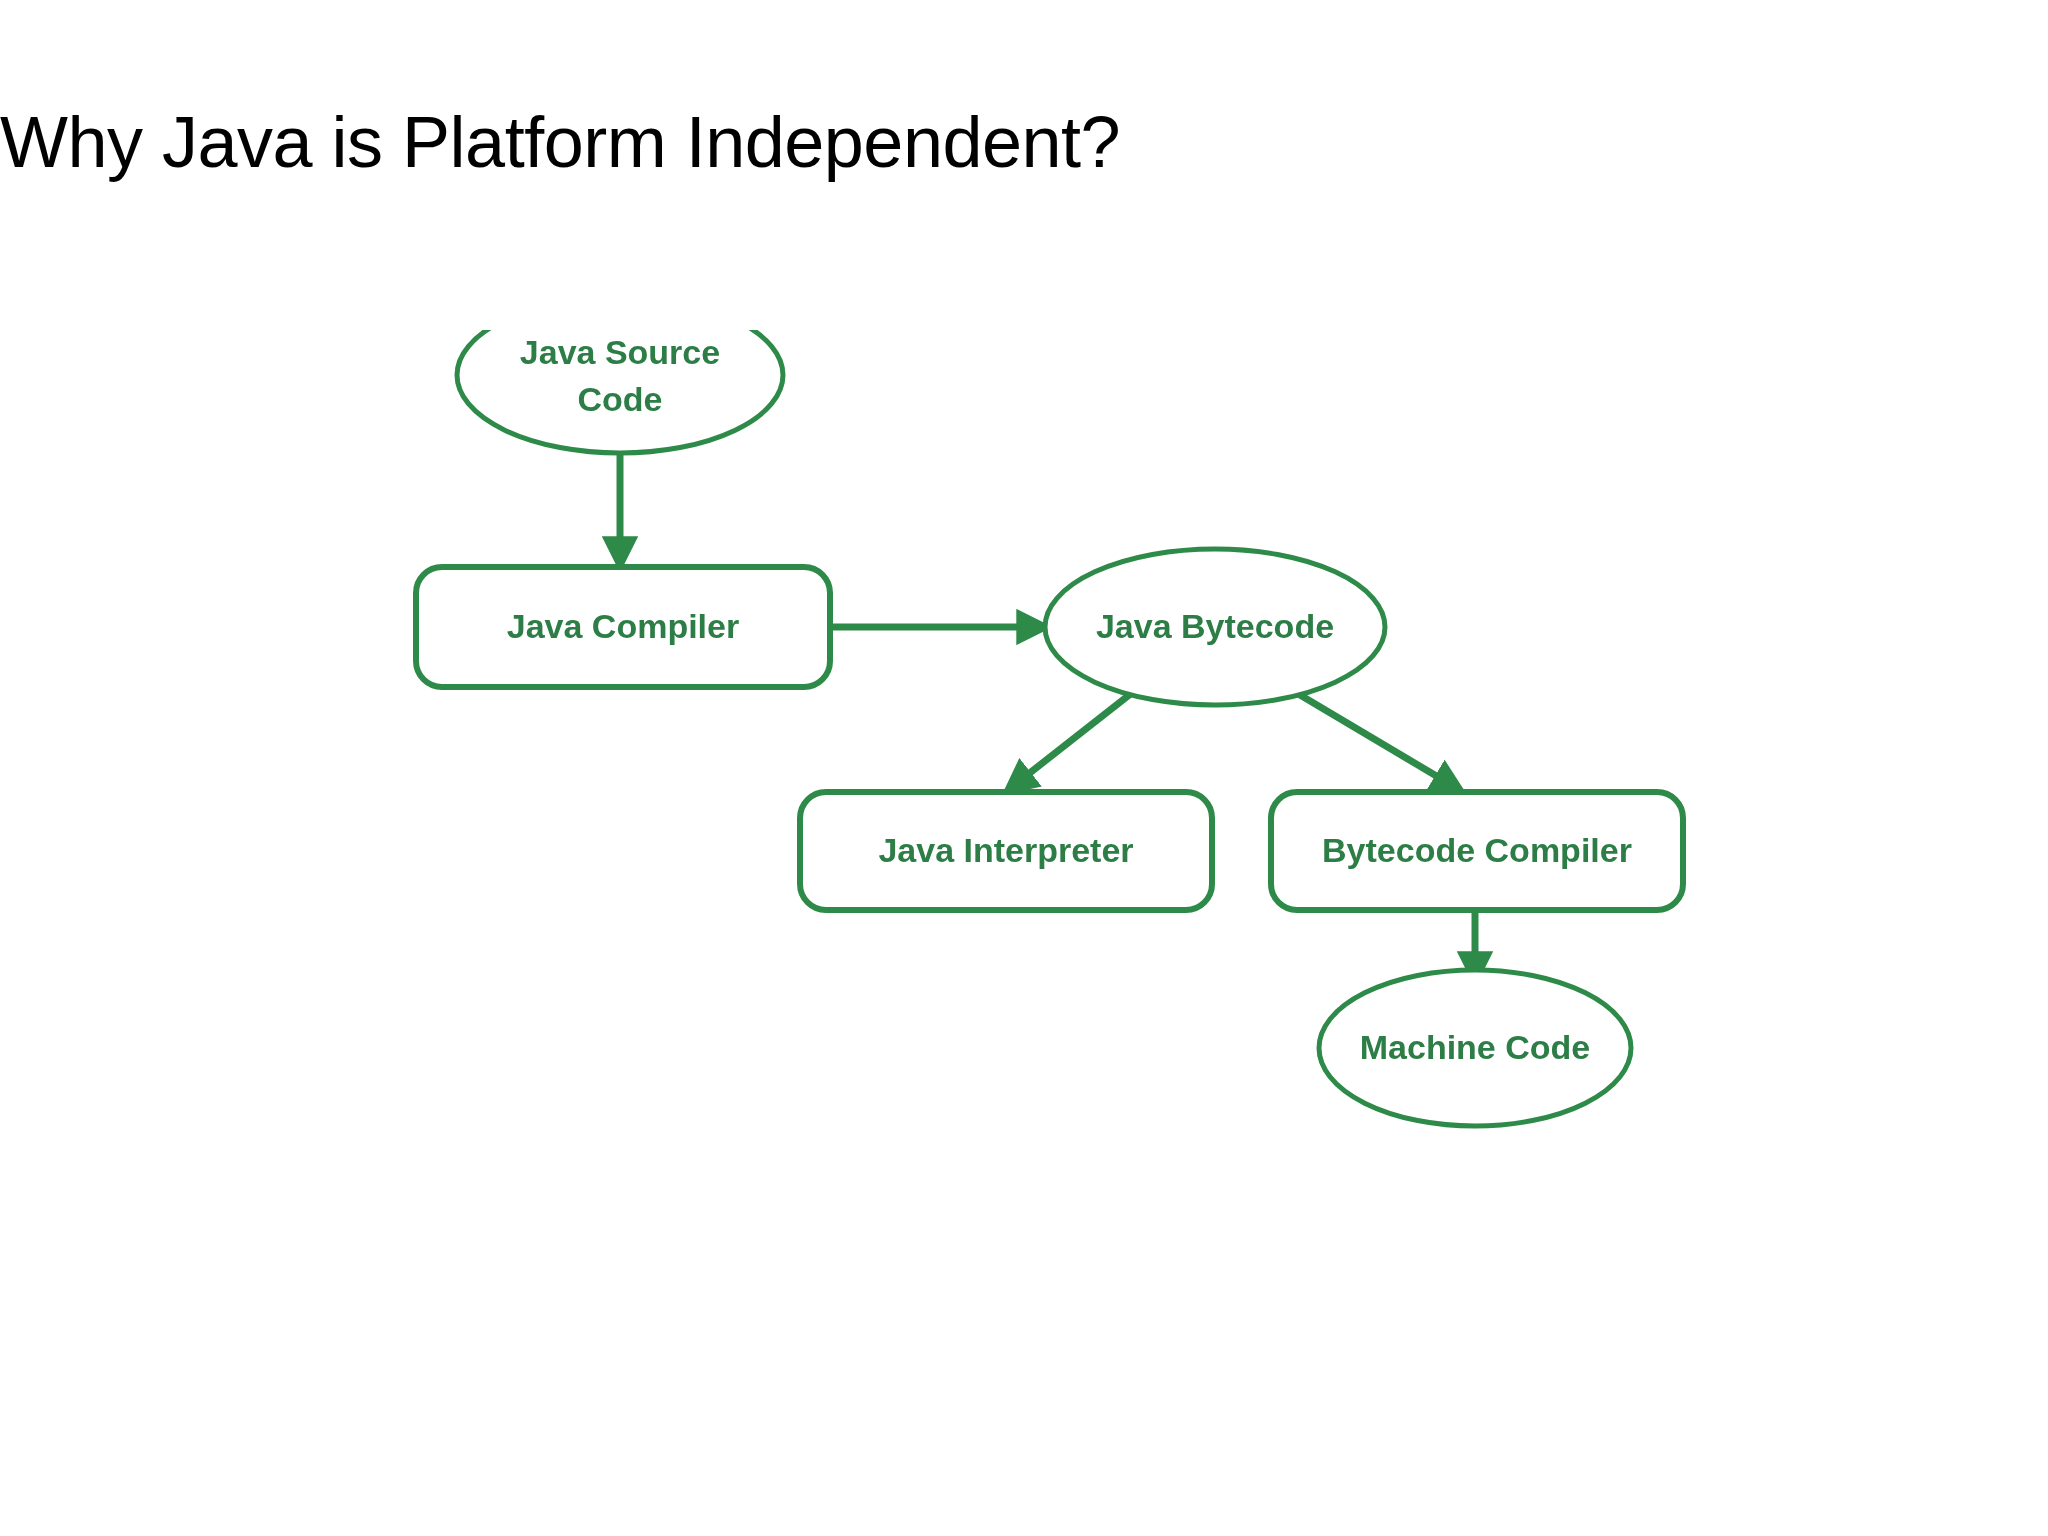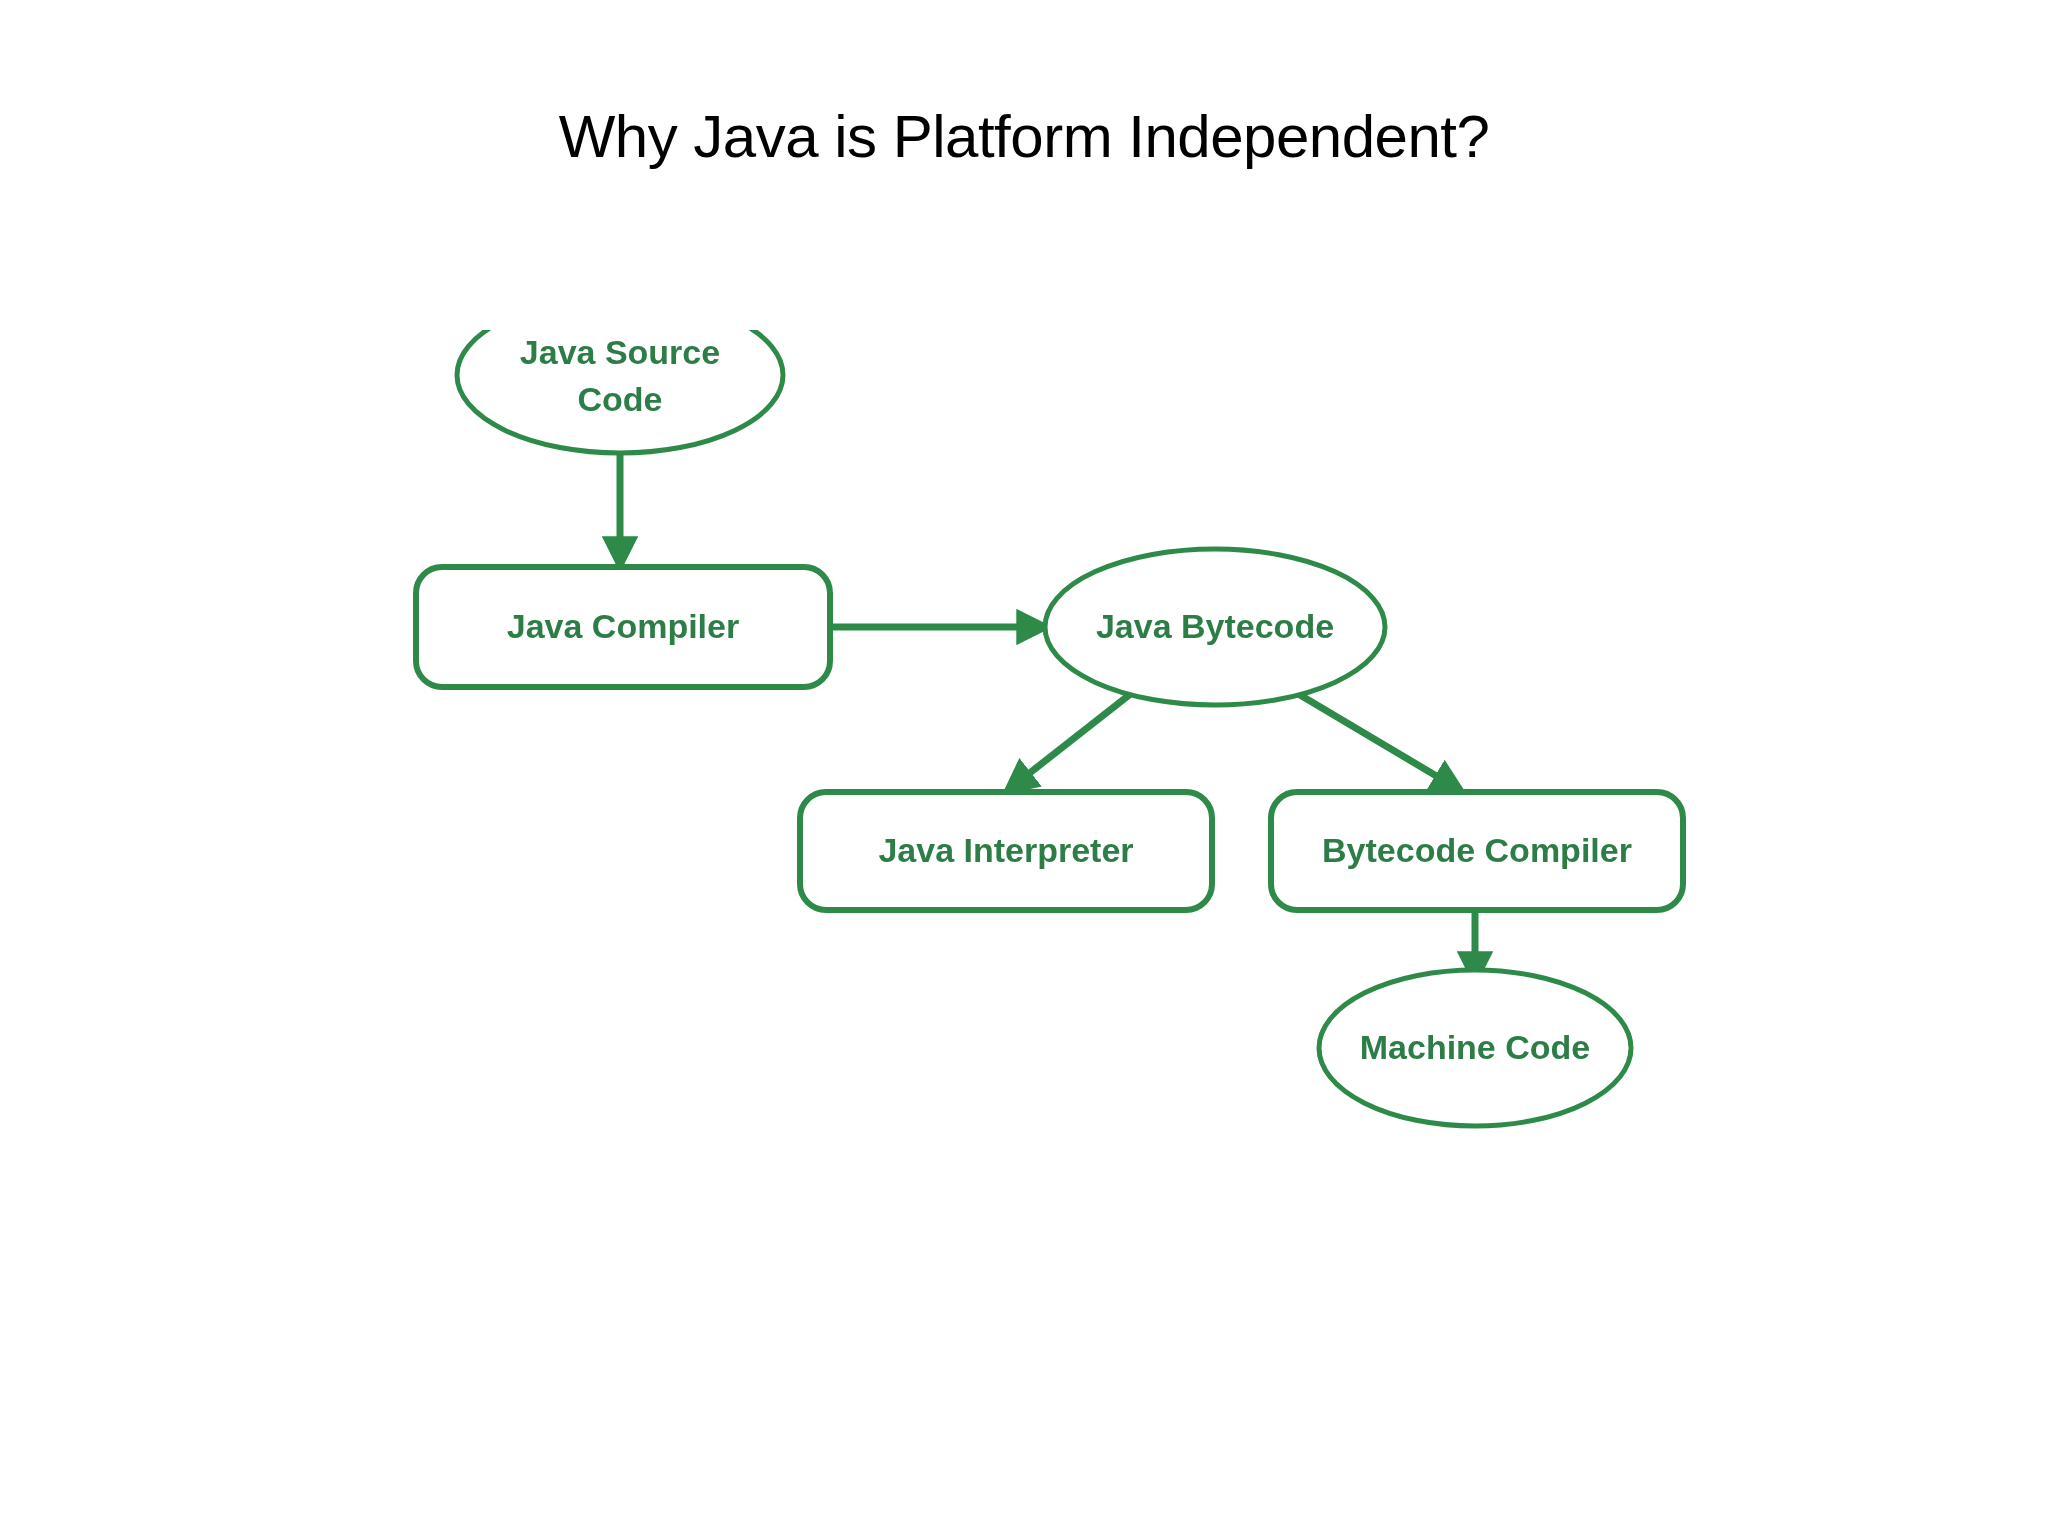--- a/index.html
+++ b/index.html
@@ -20,23 +20,23 @@
     left: 0; top: 0;
     width: 2048px;
     height: 1536px;
     background: #ffffff;
   }
   #slide-title {
     position: absolute;
     left: 0;
     top: 105px;
     width: 2048px;
-    text-align: center;
+    text-align: left;
     font-family: "Liberation Sans", sans-serif;
-    font-size: 60px;
+    font-size: 72px;
     font-weight: 400;
     line-height: 1.05;
     color: #000000;
     letter-spacing: -0.5px;
     white-space: nowrap;
   }
   #diagram-wrap {
     position: absolute;
     left: 0;
     top: 330px;

